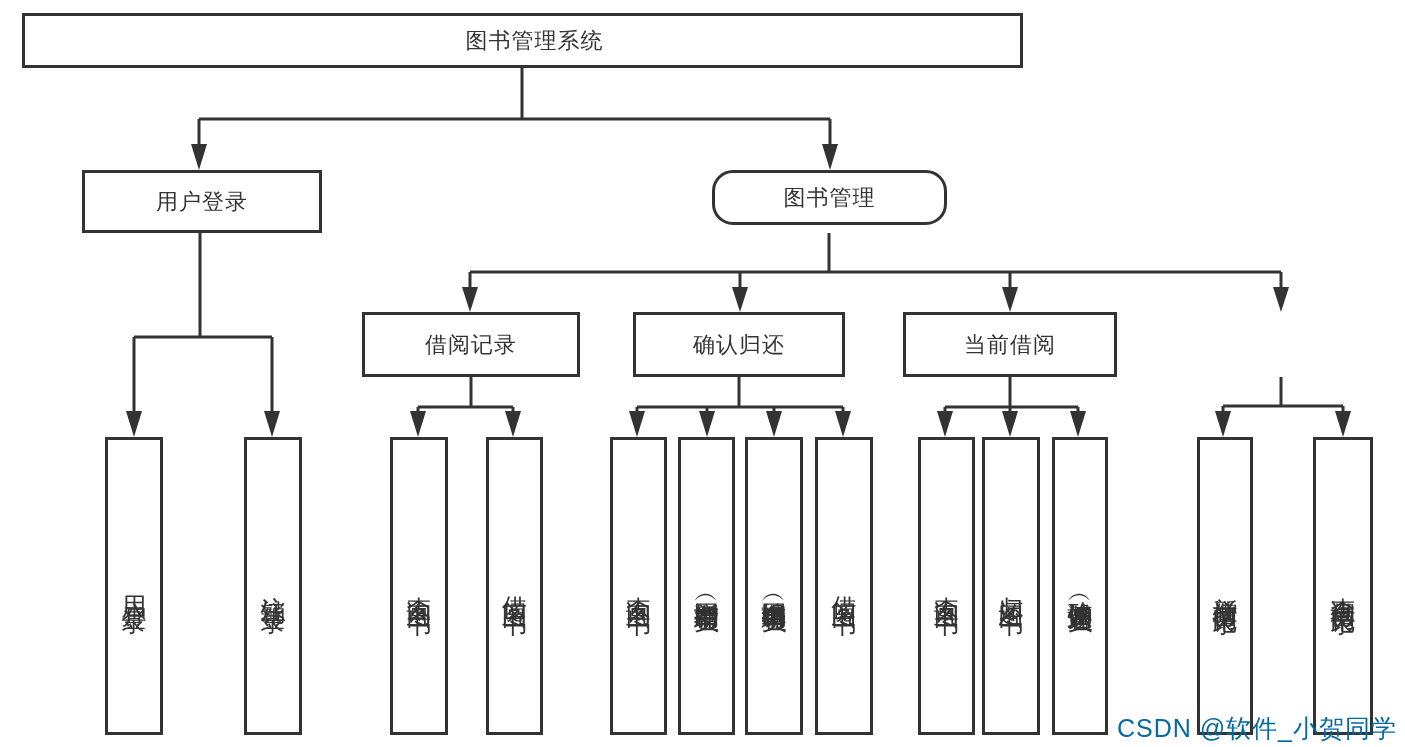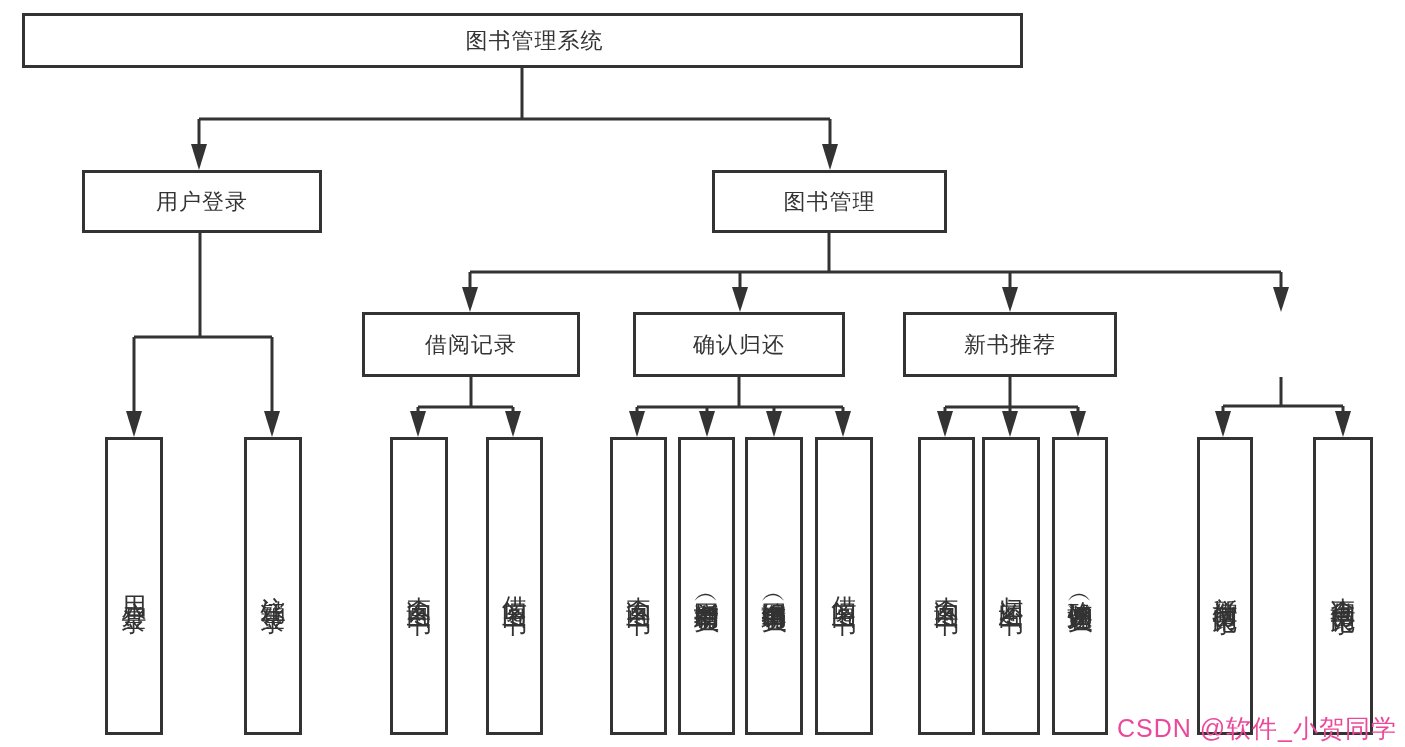--- a/index.html
+++ b/index.html
@@ -41,21 +41,21 @@
     line-height: 1.15;
     letter-spacing: 5px;
     color: #333333;
     white-space: nowrap;
   }
   .watermark {
     position: absolute;
     right: 8px;
     bottom: 2px;
     font-size: 25px;
-    color: #ec4899;
+    color: #0369a1;
     letter-spacing: 1px;
     z-index: 5;
     pointer-events: none;
   }
   line, polyline { stroke:#333333; stroke-width:3; fill:none; }
   polygon { fill:#333333; stroke:none; }
 </style>
 </head>
 <body>
 
@@ -119,25 +119,25 @@
     <line x1="1223" y1="406" x2="1343" y2="406"></line>
     <line x1="1223" y1="406" x2="1223" y2="416"></line>
     <polygon points="1215,411 1231,411 1223,437"></polygon>
     <line x1="1343" y1="406" x2="1343" y2="416"></line>
     <polygon points="1335,411 1351,411 1343,437"></polygon>
   </svg>
 
   <div class="hnode" style="left:22px; top:13px; width:1001px; height:55px;padding-left:24px;">图书管理系统</div>
 
   <div class="hnode" style="left:82px; top:170px; width:240px; height:63px;">用户登录</div>
-  <div class="hnode" style="left:712px; top:170px; width:235px; height:63px;">图书管理</div>
+  <div class="hnode" style="left:712px; top:170px; width:235px; height:55px;border-radius:21px;">图书管理</div>
 
   <div class="hnode" style="left:362px; top:312px; width:218px; height:65px;">借阅记录</div>
   <div class="hnode" style="left:633px; top:312px; width:212px; height:65px;">确认归还</div>
-  <div class="hnode" style="left:903px; top:312px; width:214px; height:65px;">新书推荐</div>
+  <div class="hnode" style="left:903px; top:312px; width:214px; height:65px;">当前借阅</div>
 
   <div class="vnode" style="left:105px; top:437px; width:58px; height:298px;">
     <span class="vtext">用户登录</span>
   </div>
   <div class="vnode" style="left:244px; top:437px; width:58px; height:298px;">
     <span class="vtext">注销登录</span>
   </div>
 
   <div class="vnode" style="left:390px; top:437px; width:58px; height:298px;">
     <span class="vtext">查询图书</span>

